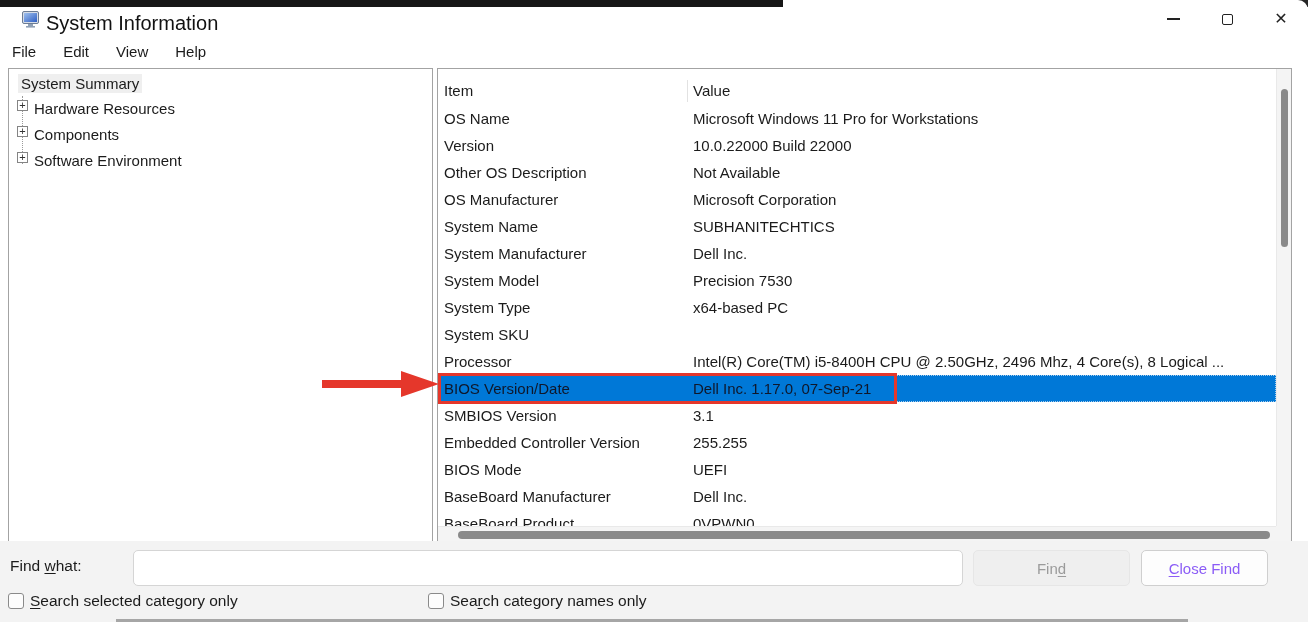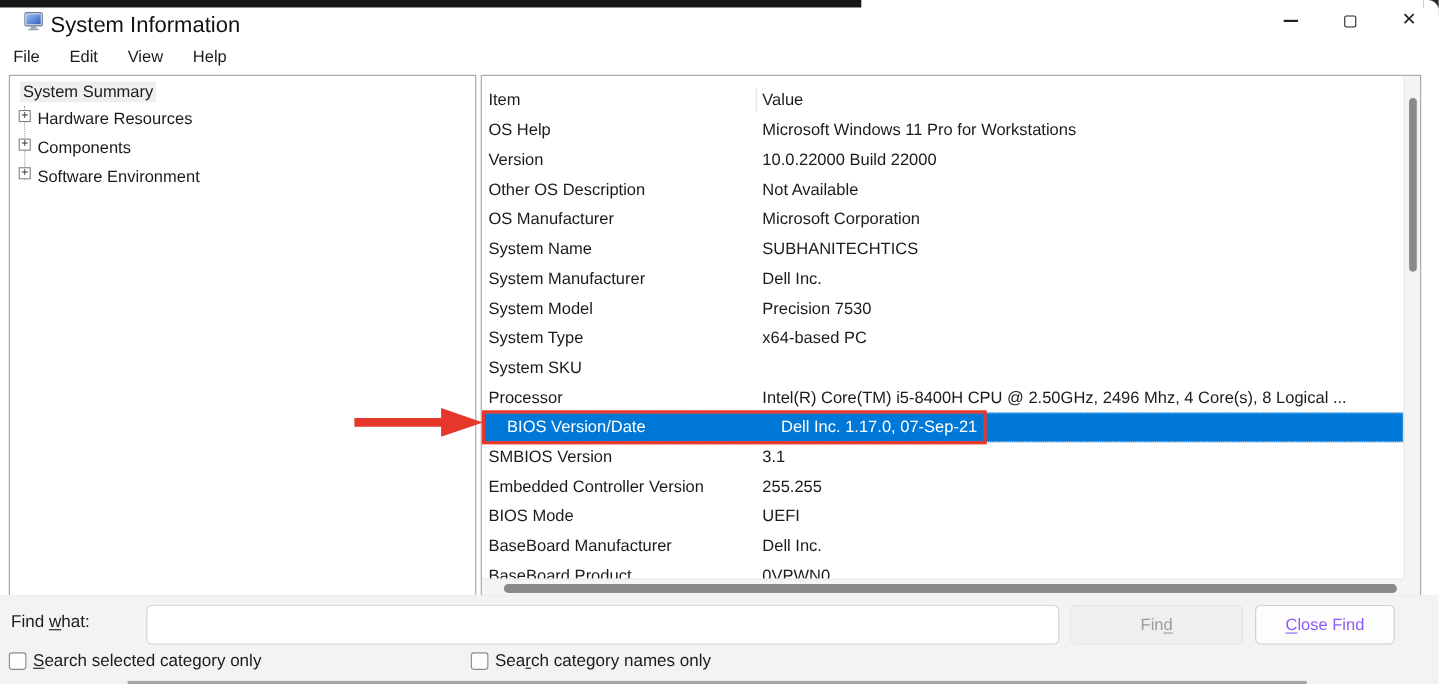--- a/index.html
+++ b/index.html
@@ -49,21 +49,21 @@
 
   
   .table-area { position:absolute; left:0; top:0; width:838px; height:459px; overflow:hidden; padding-top:8px; }
   .theader { display:flex; height:28px; align-items:center; font-size:15px; }
   .th-item { flex:0 0 250px; padding-left:6px; border-right:1px solid #e2e2e2; height:22px; line-height:22px; }
   .th-value { flex:1; padding-left:5px; height:22px; line-height:22px; }
   .trow { display:flex; height:27px; line-height:27px; font-size:15px; position:relative; white-space:nowrap; }
   .trow .tcell { overflow:hidden; }
   .trow .item  { flex:0 0 254px; padding-left:6px; }
   .trow .value { flex:1; padding-left:1px; padding-right:4px; }
-  .trow.selected { background:#0078d7; color:#ffffff; outline:1px dotted #a8cdec; outline-offset:-1px;padding-left:17px; }
+  .trow.selected { background:#0078d7; color:#0f172a; outline:1px dotted #a8cdec; outline-offset:-1px; }
   .red-box { position:absolute; left:0; top:-2px; width:459px; height:31px;
              border:3px solid #e5372b; pointer-events:none; z-index:5; }
 
   
   .vscroll { position:absolute; right:0; top:0; width:15px; height:458px;
              background:#f4f4f4; border-left:1px solid #e9e9e9; }
   .vthumb { position:absolute; left:4px; top:20px; width:7px; height:158px; background:#8a8a8a; border-radius:4px; }
   .hscroll { position:absolute; left:0; bottom:0; width:838px; height:15px;
              background:#f4f4f4; border-top:1px solid #e9e9e9; }
   .hthumb { position:absolute; left:20px; top:4px; width:812px; height:8px; background:#8a8a8a; border-radius:4px; }
@@ -156,21 +156,21 @@
   </div>
 
   <div class="details-panel">
     <div class="table-area">
       <div class="theader">
         <span class="th-item">Item</span>
         <span class="th-value">Value</span>
       </div>
       <div id="rows-container">
   <div class="trow">
-    <span class="tcell item">OS Help</span>
+    <span class="tcell item">OS Name</span>
     <span class="tcell value">Microsoft Windows 11 Pro for Workstations</span>
   </div>
 
   <div class="trow">
     <span class="tcell item">Version</span>
     <span class="tcell value">10.0.22000 Build 22000</span>
   </div>
 
   <div class="trow">
     <span class="tcell item">Other OS Description</span>

